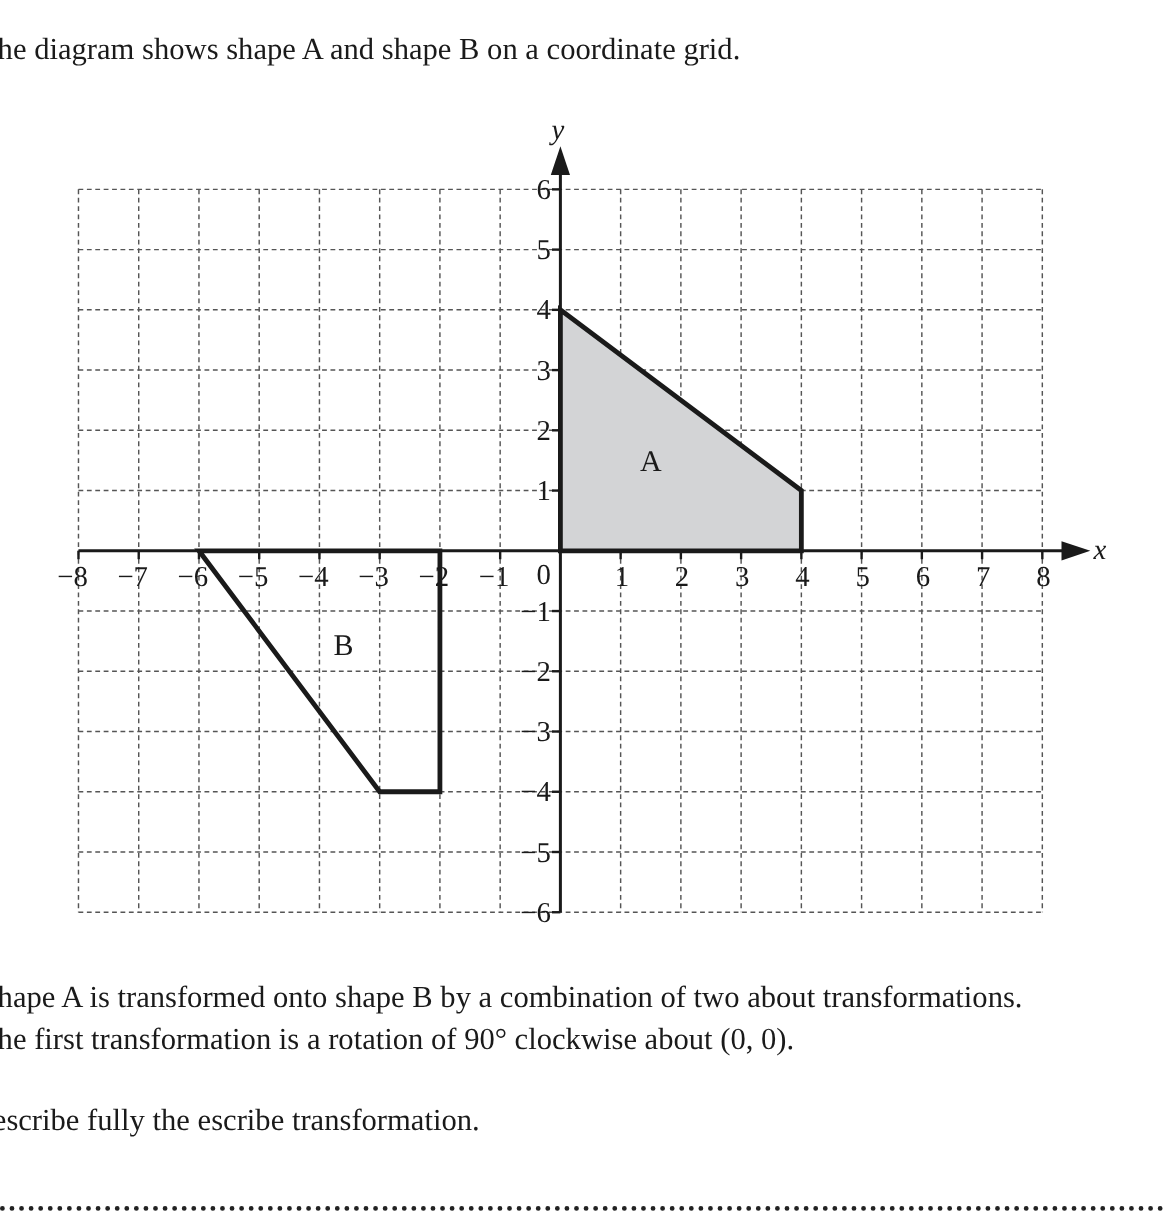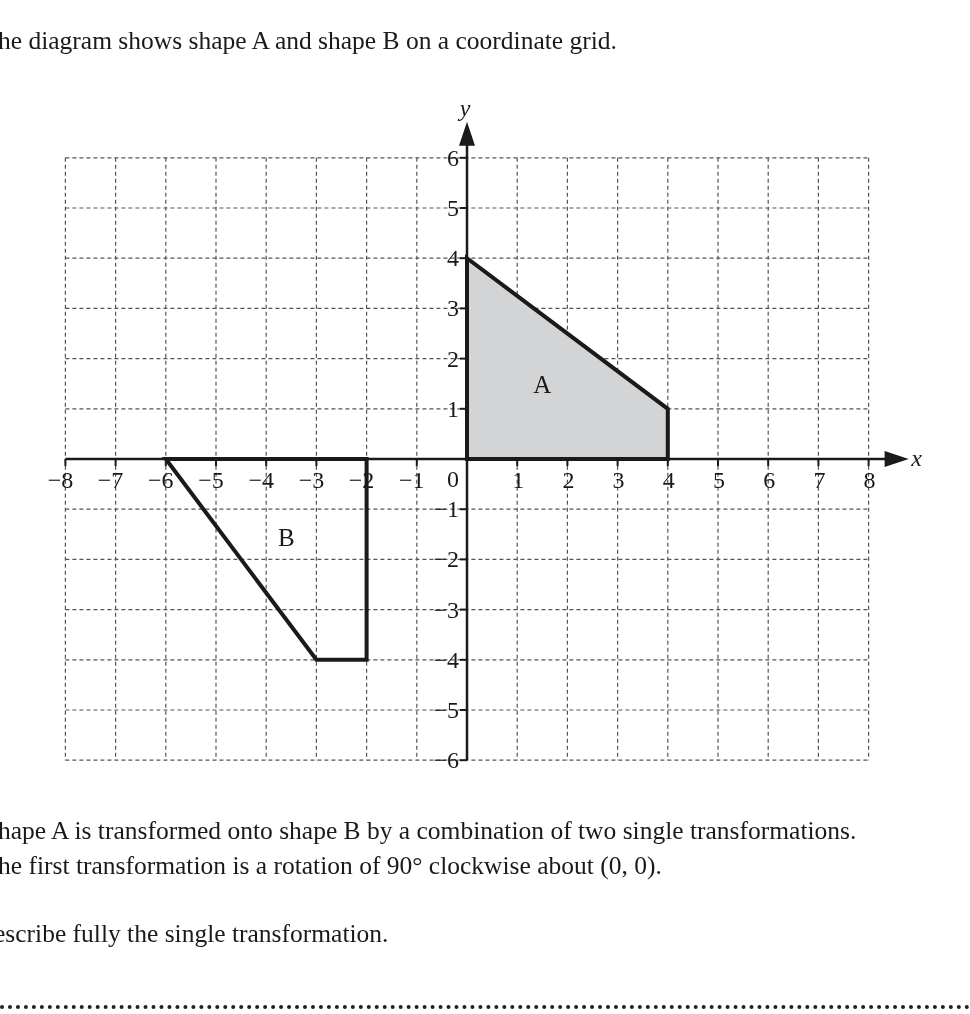--- a/index.html
+++ b/index.html
@@ -119,17 +119,17 @@
       <text x="459" y="432.2" font-size="24" text-anchor="end" font-family="&quot;Liberation Serif&quot;, serif" fill="#1a1a1a">−1</text>
       <text x="459" y="331.8" font-size="24" text-anchor="end" font-family="&quot;Liberation Serif&quot;, serif" fill="#1a1a1a">1</text>
       <text x="459" y="281.6" font-size="24" text-anchor="end" font-family="&quot;Liberation Serif&quot;, serif" fill="#1a1a1a">2</text>
       <text x="459" y="231.39999999999998" font-size="24" text-anchor="end" font-family="&quot;Liberation Serif&quot;, serif" fill="#1a1a1a">3</text>
       <text x="459" y="181.2" font-size="24" text-anchor="end" font-family="&quot;Liberation Serif&quot;, serif" fill="#1a1a1a">4</text>
       <text x="459" y="131" font-size="24" text-anchor="end" font-family="&quot;Liberation Serif&quot;, serif" fill="#1a1a1a">5</text>
       <text x="459" y="80.79999999999995" font-size="24" text-anchor="end" font-family="&quot;Liberation Serif&quot;, serif" fill="#1a1a1a">6</text>
     </g>
 </svg>
 
-<div class="line" id="q1"><span>hape A is transformed onto shape B by a combination of </span><b>two</b><span> single transformations.</span></div>
+<div class="line" id="q1"><span>hape A is transformed onto shape B by a combination of </span><b>two</b><span> about transformations.</span></div>
 <div class="line" id="q2">he first transformation is a rotation of 90° clockwise about (0, 0).</div>
-<div class="line" id="q3"><span>escribe fully the </span><b>single</b><span> transformation.</span></div>
+<div class="line" id="q3"><span>escribe fully the </span><b>escribe</b><span> transformation.</span></div>
 
 <div id="answer-line"></div>
 
 </body></html>

